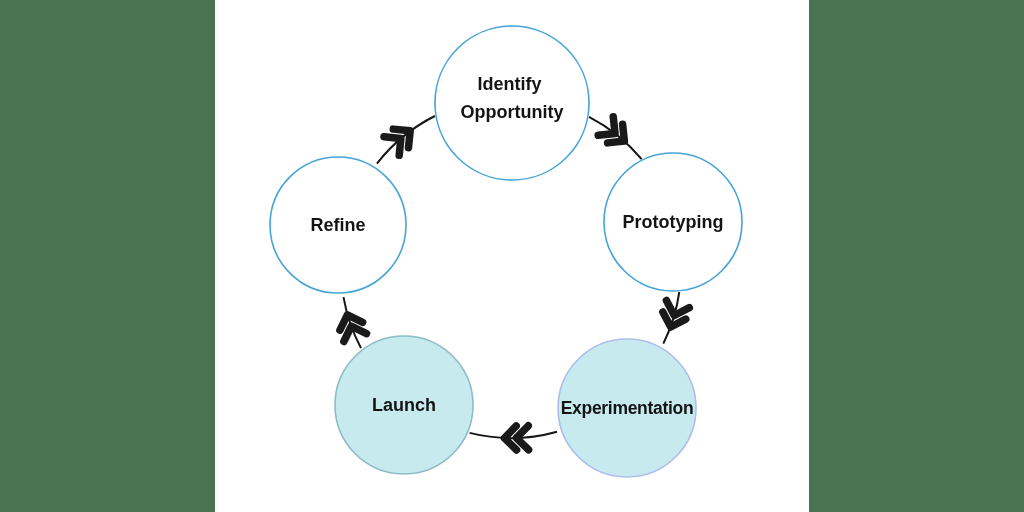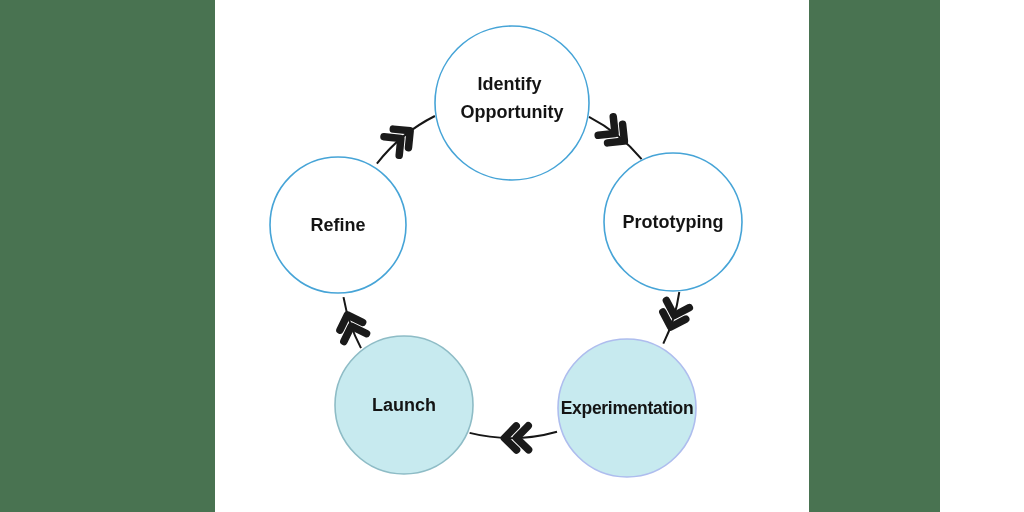--- a/index.html
+++ b/index.html
@@ -3,21 +3,21 @@
 <meta charset="utf-8">
 <style>
   html, body {
     margin: 0;
     padding: 0;
     background: #ffffff;
     font-family: "Liberation Sans", sans-serif;
   }
   #stage {
     position: relative;
-    width: 940px;
+    width: 1024px;
     height: 512px;
     overflow: hidden;
   }
   svg { display: block; }
   .node-label {
     font-family: "Liberation Sans", sans-serif;
     font-weight: bold;
     font-size: 18px;
   }
   .node-label.wide { font-size: 17.5px; letter-spacing: -0.3px; }

